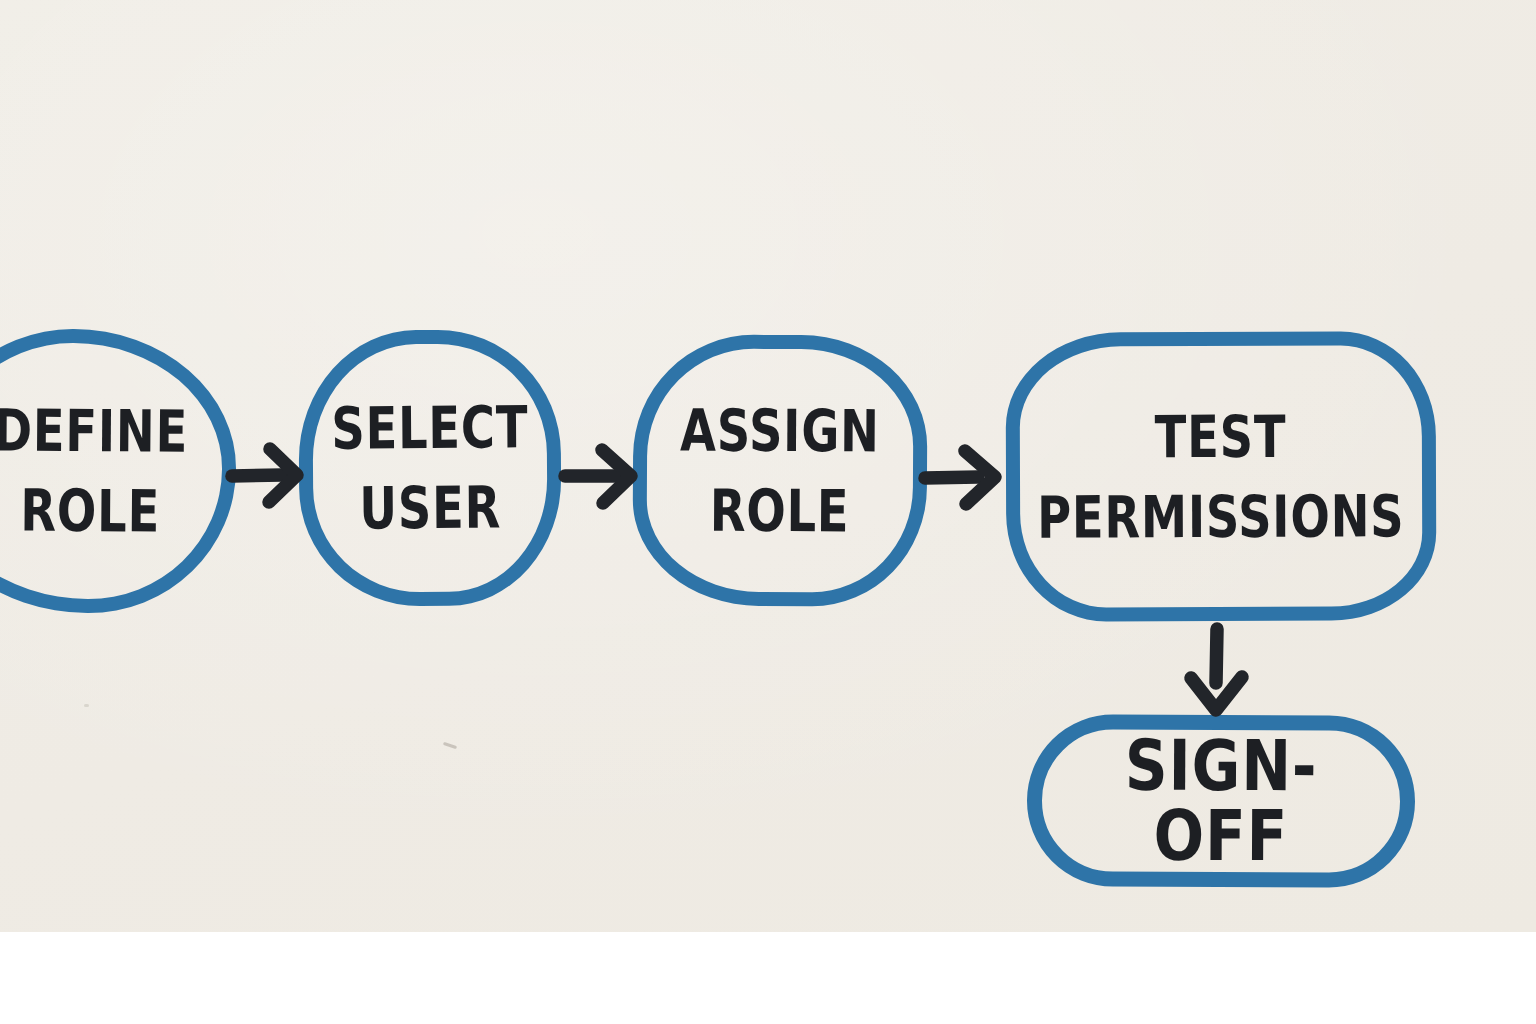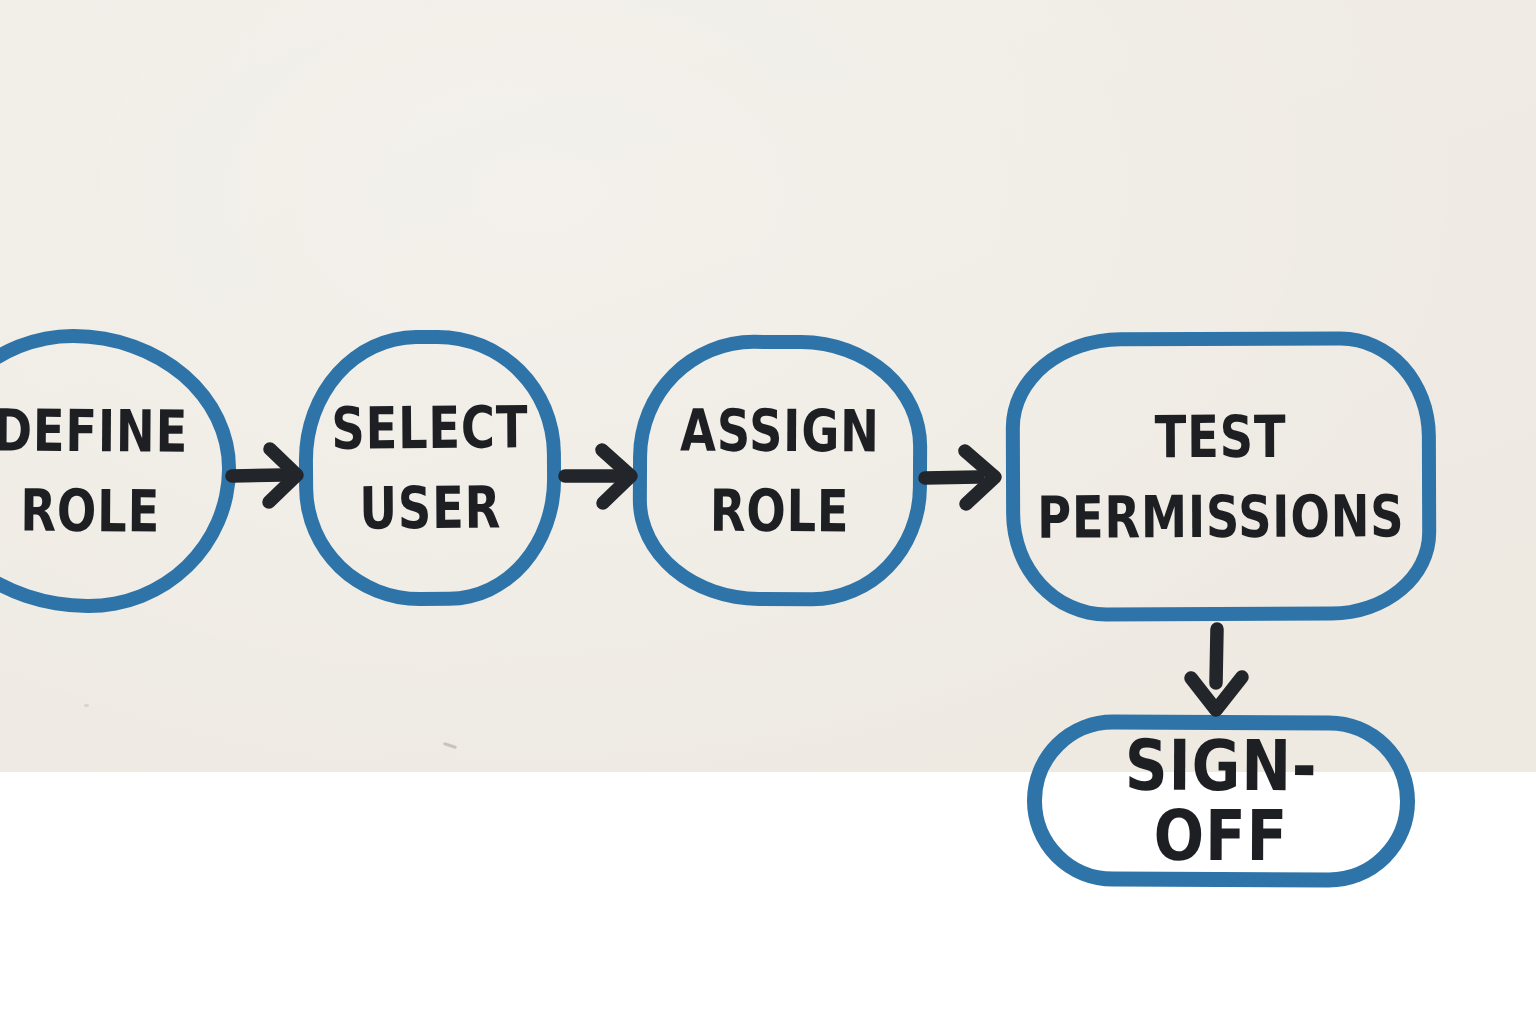--- a/index.html
+++ b/index.html
@@ -6,21 +6,21 @@
     margin: 0;
     padding: 0;
     width: 1536px;
     height: 1024px;
     overflow: hidden;
     font-family: "DejaVu Sans", "Liberation Sans", sans-serif;
   }
   .canvas {
     position: relative;
     width: 1536px;
-    height: 772px;
+    height: 932px;
     background:
       radial-gradient(1400px 900px at 35% 25%, rgba(255,255,255,0.25), rgba(0,0,0,0) 70%),
       linear-gradient(160deg, #f0ede6 0%, #efebe4 55%, #eeeae2 100%);
   }
   .node {
     position: absolute;
     box-sizing: border-box;
     border: 14px solid #2e74a8;
     display: flex;
     align-items: center;

